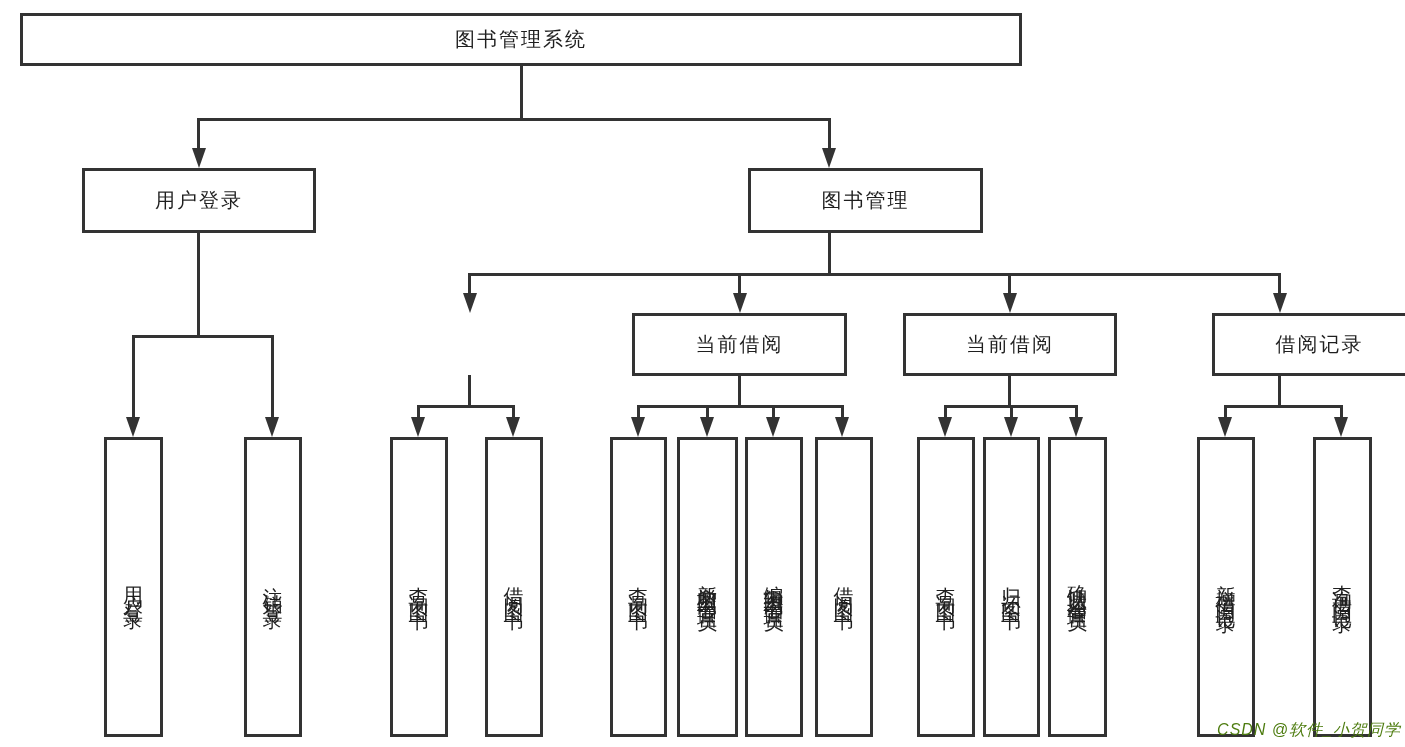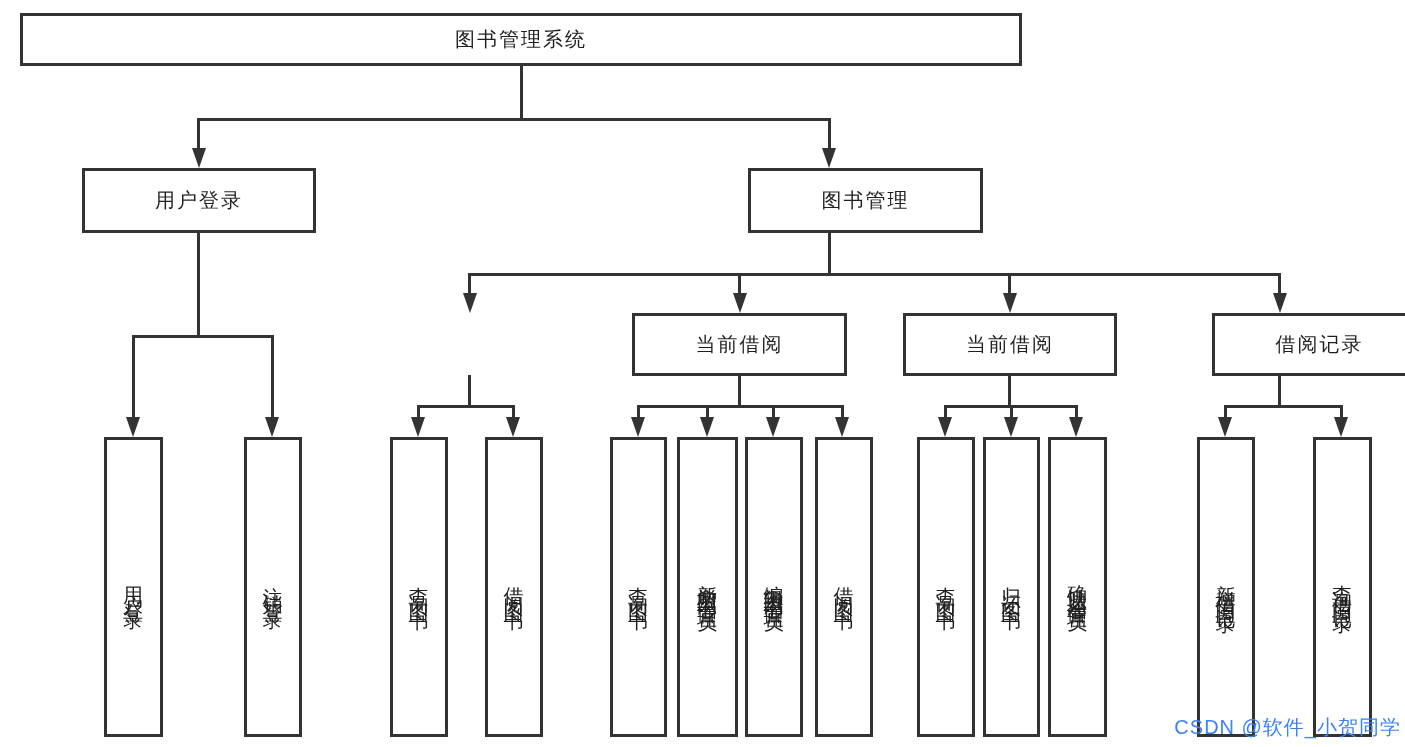--- a/index.html
+++ b/index.html
@@ -57,24 +57,25 @@
     height: 0;
     border-left: 7px solid transparent;
     border-right: 7px solid transparent;
     border-top: 20px solid #333333;
   }
   
   #watermark {
     position: absolute;
     right: 4px;
     bottom: 6px;
-    color: #3b82f6;
-    font-size: 20px;
+    color: #4d7c0f;
+    font-size: 16px;
     z-index: 10;
     letter-spacing: 1px;
+    font-style: italic;
   }
 </style>
 </head>
 <body>
 
 <div id="stage">
 
   <div class="box" style="left:20px; top:13px; width:1002px; height:53px;">图书管理系统</div>
 
   <div class="line" style="left:520px; top:65px; width:3px; height:53px;"></div>

